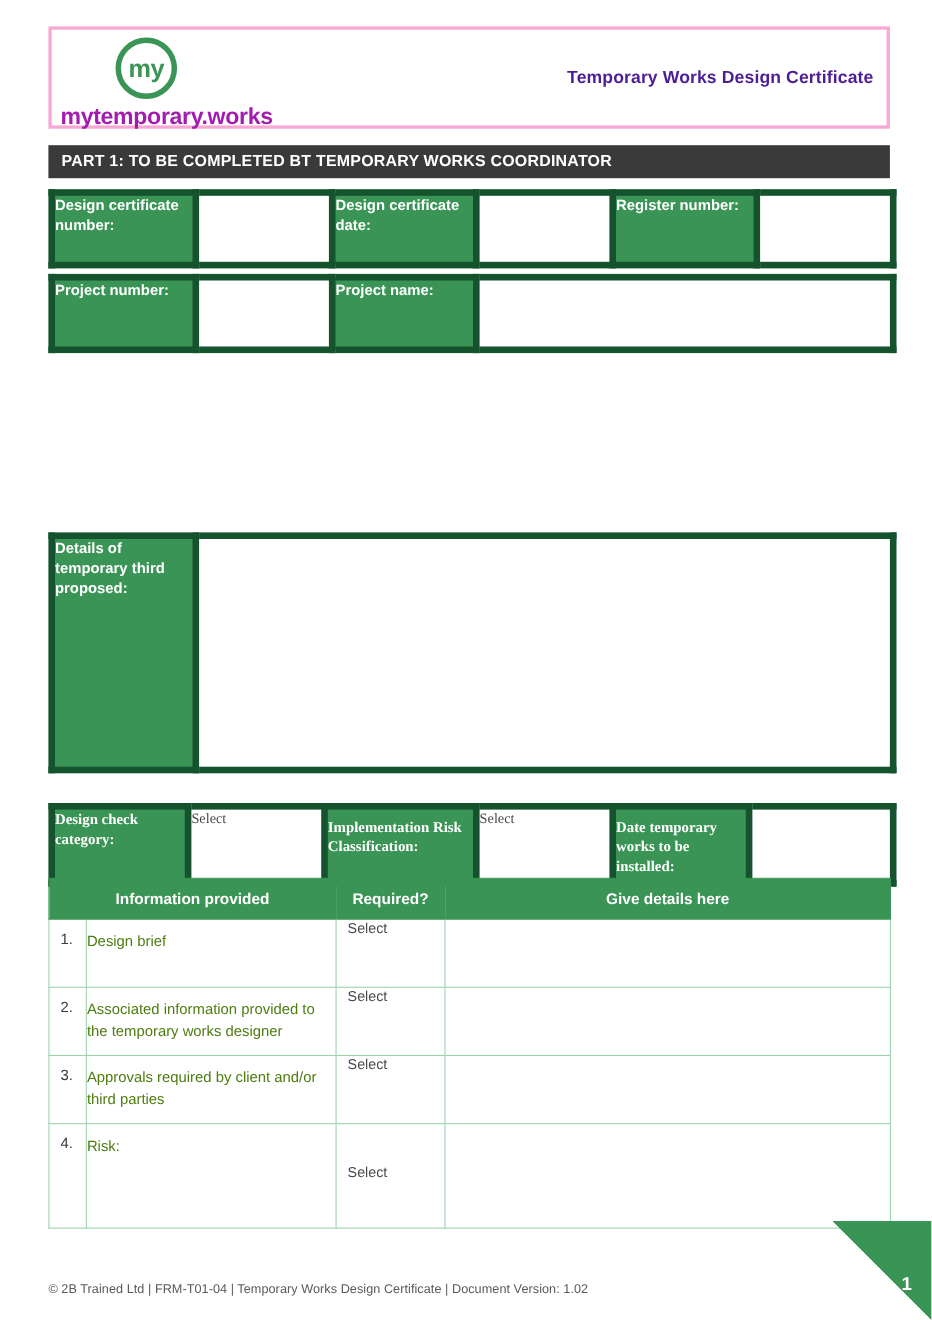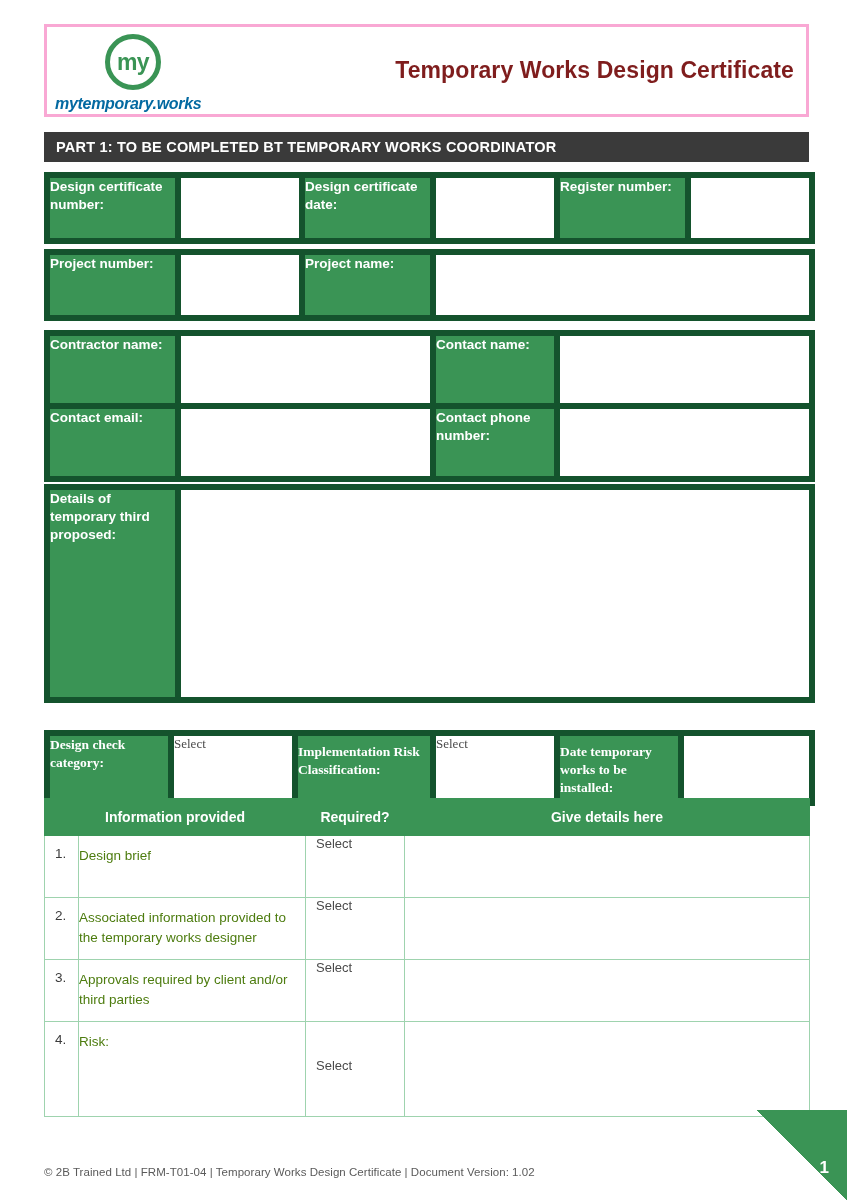--- a/index.html
+++ b/index.html
@@ -57,34 +57,33 @@
     font-size: 23px;
     font-weight: bold;
     letter-spacing: -0.5px;
     line-height: 1;
   }
 
   .logo-wordmark {
     position: absolute;
     left: 8px;
     top: 68px;
-    color: #0369a1;
-    font-size: 16px;
+    color: #a21caf;
+    font-size: 21px;
     font-weight: bold;
     letter-spacing: -0.3px;
     white-space: nowrap;
-    font-style: italic;
   }
 
   .header-title {
     flex: 1 1 auto;
     text-align: right;
     padding-right: 12px;
-    color: #7f1d1d;
-    font-size: 23px;
+    color: #4c1d95;
+    font-size: 16px;
     font-weight: bold;
     letter-spacing: 0.1px;
   }
 
   
   .part-banner {
     position: absolute;
     left: 44px;
     top: 132px;
     width: 765px;
@@ -269,42 +268,20 @@
     <tbody>
         <tr>
       <td class="lbl-mid">Project number:</td>
       <td class="val" style="height:66px"></td>
       <td class="lbl-mid">Project name:</td>
       <td class="val"></td>
     </tr>
   </tbody>
     </table>
 
-  <table class="ftable" id="row-contr">
-    <colgroup>
-      <col style="width:131px">
-        <col style="width:255px">
-      <col style="width:124px">
-        <col style="width:255px">
-    </colgroup>
-    <tbody>
-        <tr>
-      <td class="lbl-mid">Contractor name:</td>
-      <td class="val" style="height:73px"></td>
-      <td class="lbl-mid">Contact name:</td>
-      <td class="val"></td>
-    </tr>
-    <tr>
-      <td class="lbl-mid">Contact email:</td>
-      <td class="val" style="height:73px"></td>
-      <td class="lbl-mid">Contact phone number:</td>
-      <td class="val"></td>
-    </tr>
-  </tbody>
-    </table>
 
   <table class="ftable" id="row-detail">
     <colgroup>
       <col style="width:131px">
         <col style="width:634px">
     </colgroup>
     <tbody>
         <tr>
       <td class="lbl">Details of temporary third proposed:</td>
       <td class="val" style="height:213px"></td>

